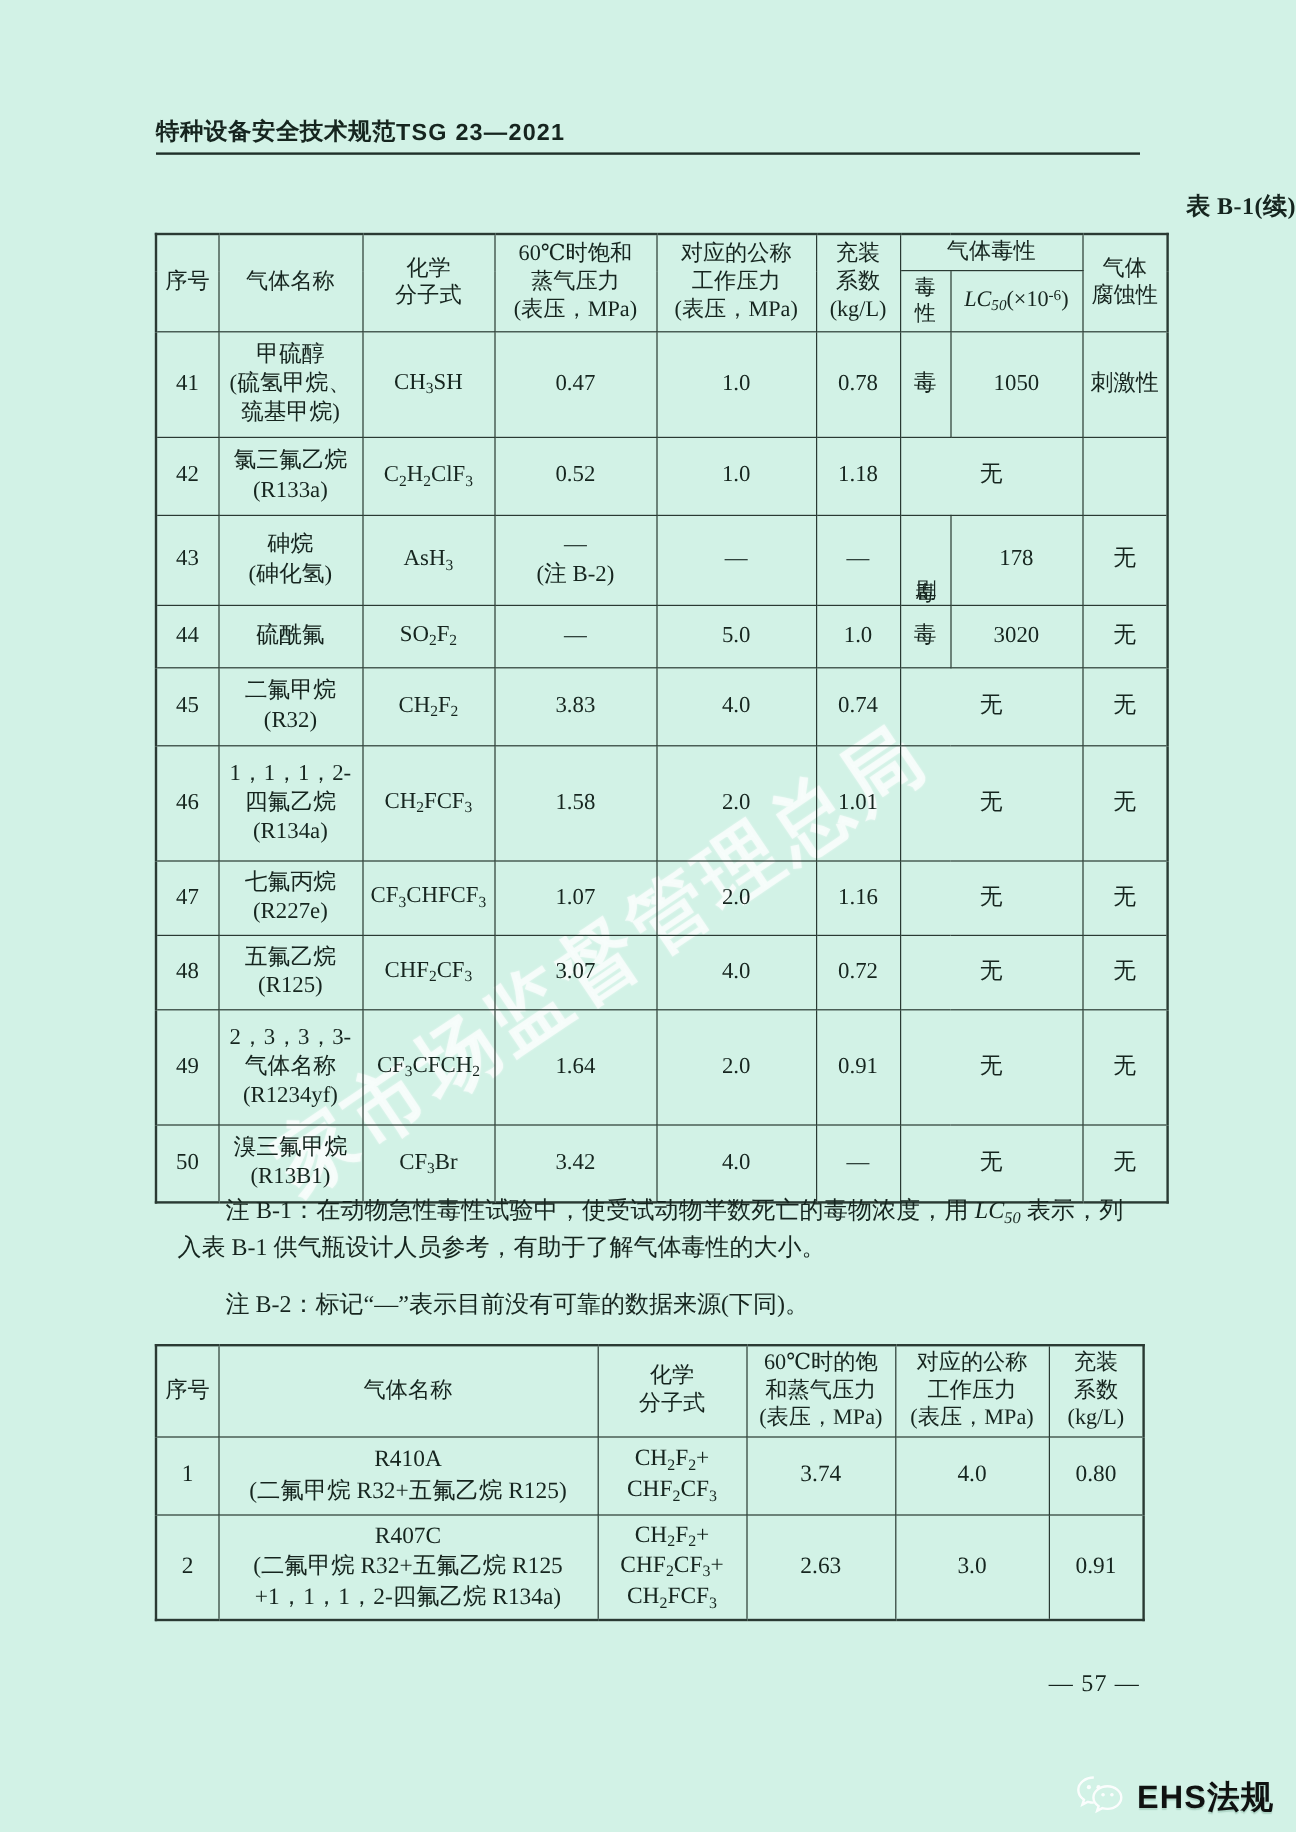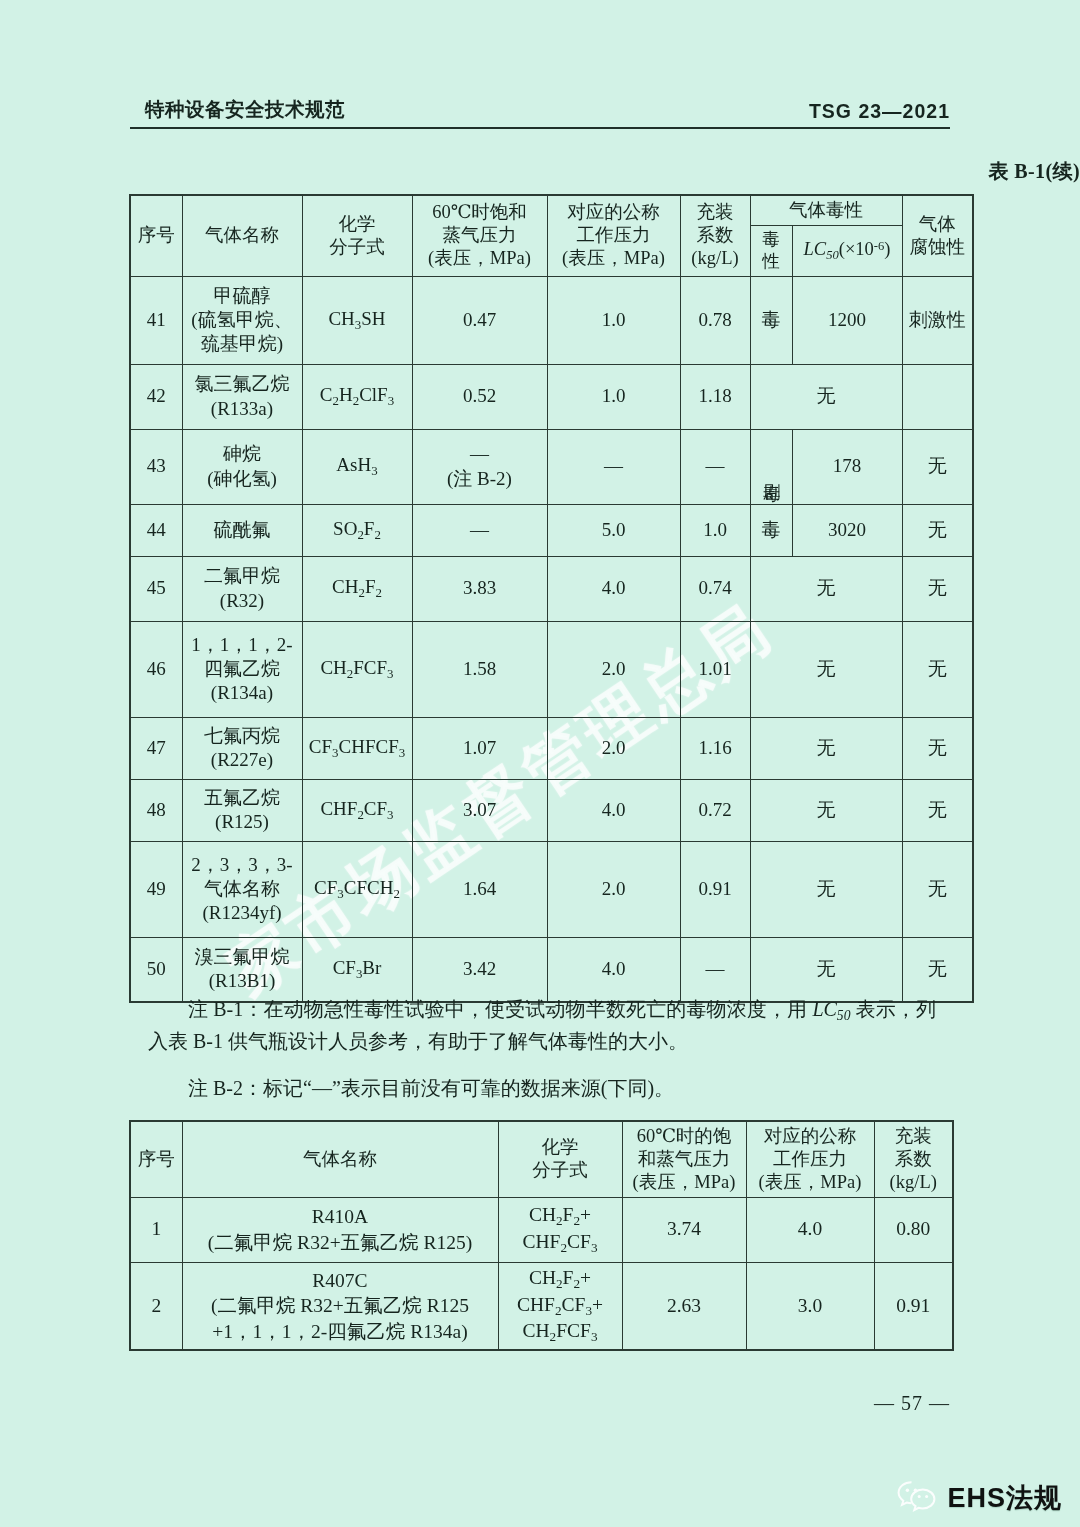--- a/index.html
+++ b/index.html
@@ -20,24 +20,23 @@
   .page {
     position: absolute;
     inset: 0;
     padding: 0;
   }
 
   
   .running-head {
     position: absolute;
     top: 96px;
-    left: 145px;
+    left: 130px;
     right: 130px;
     display: flex;
-    justify-content: space-between;
     align-items: flex-end;
     font-size: 19.5px;
     font-weight: bold;
     letter-spacing: 0.5px;
   }
   .running-head .rh-left {
     font-family: "Liberation Sans", "DejaVu Sans", sans-serif;
     font-weight: bold;
   }
   .running-head .rh-right {
@@ -289,21 +288,21 @@
               <div>甲硫醇</div>
               <div>(硫氢甲烷、</div>
               <div>巯基甲烷)</div>
             </div>
           </td>
           <td>CH<sub>3</sub>SH</td>
           <td>0.47</td>
           <td>1.0</td>
           <td>0.78</td>
           <td>毒</td>
-          <td>1200</td>
+          <td>1050</td>
           <td class="outer-right">刺激性</td>
         </tr>
         <tr style="height: 65px;">
           <td class="outer-left">42</td>
           <td>
             <div class="cellstack">
               <div>氯三氟乙烷</div>
               <div>(R133a)</div>
             </div>
           </td>

